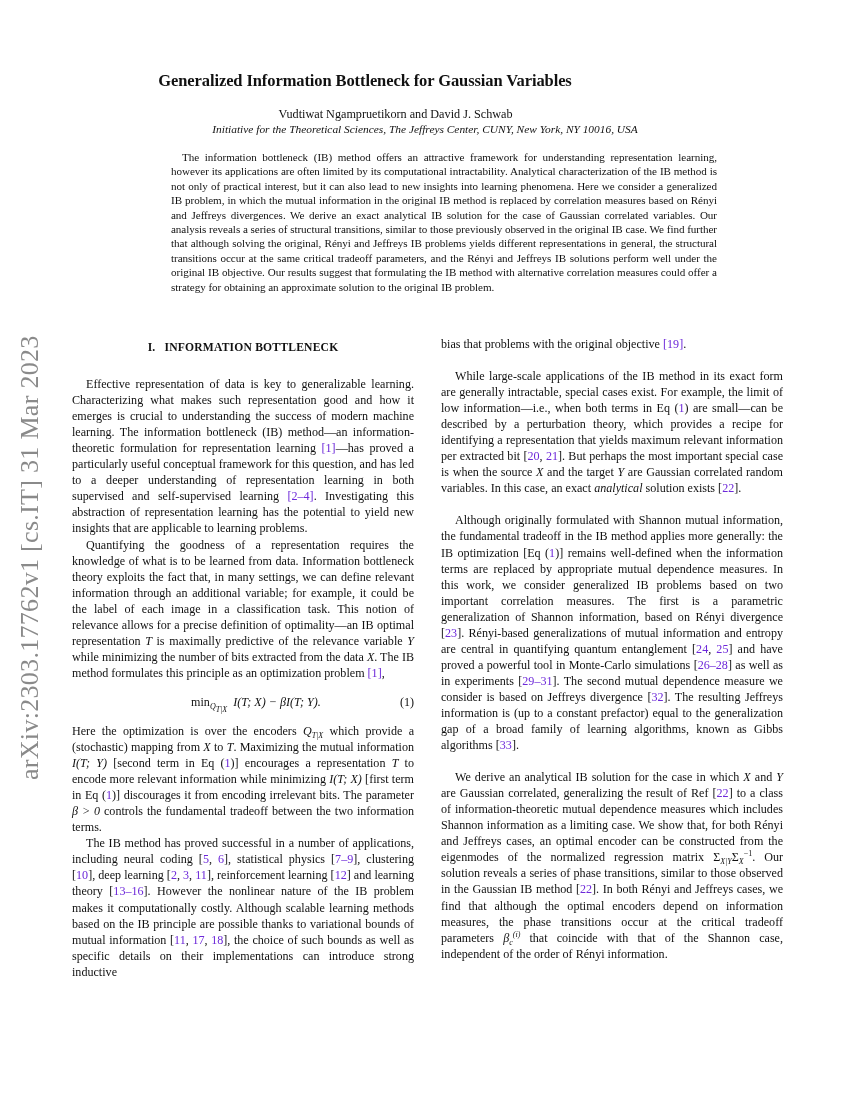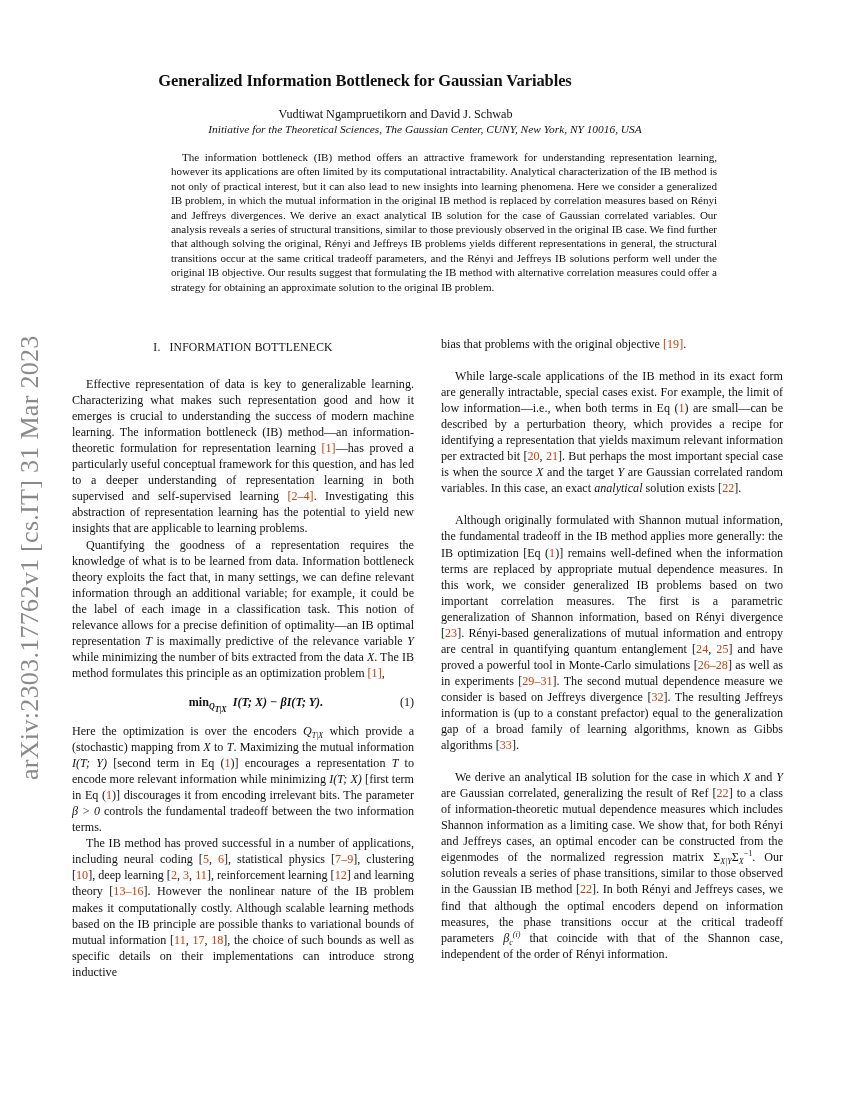--- a/index.html
+++ b/index.html
@@ -9,40 +9,40 @@
            font-size: 16.5px; font-weight: bold; letter-spacing: -0.1px; }
   .authors { position: absolute; top: 107px; left: 0; width: 791px; text-align: center; font-size: 12.2px; }
   .affil { position: absolute; top: 123px; left: 0; width: 850px; text-align: center; font-size: 11.4px; font-style: italic; }
   .abstract { position: absolute; top: 150px; left: 159px; width: 546px; font-size: 11.1px;
               line-height: 14.4px; text-align: justify; text-indent: 11px; letter-spacing: -0.05px; margin-left: 12px; }
   .arxiv { position: absolute; left: 15px; top: 780px; transform-origin: 0 0; transform: rotate(-90deg);
            font-size: 26px; color: #8a8a8a; white-space: nowrap; letter-spacing: 0.3px; }
   .col { position: absolute; width: 342px; font-size: 12.1px; line-height: 16.05px; text-align: justify; }
   .col-left { left: 72px; top: 336px; }
   .col-right { left: 441px; top: 336px; }
-  .section-head { text-align: center; font-weight: normal; font-size: 11.6px; margin: 4px 0 20px 0; letter-spacing: 0.2px; }
+  .section-head { text-align: center; font-weight: bold; font-size: 11.6px; margin: 4px 0 20px 0; letter-spacing: 0.2px; }
   .section-head .num { margin-right: 9px; }
   p { margin: 0; text-indent: 14px; }
   p.noindent { text-indent: 0; }
   .gap { height: 16px; }
   .eq { display: flex; justify-content: space-between; align-items: baseline; margin: 13px 0 13px 0; }
-  .eq .formula { flex: 1; text-align: center; padding-left: 40px; font-style: italic; font-weight: bold; }
+  .eq .formula { flex: 1; text-align: center; padding-left: 40px; font-style: italic; }
   .eq .eqnum { font-style: normal; }
-  .cite { color: #c2410c; margin-top: 16px; }
+  .cite { color: #6d28d9; margin-top: 16px; }
   i, .m { font-style: italic; }
   sub, sup { font-size: 8px; line-height: 0; }
 </style>
 </head>
 <body>
 
 <div class="arxiv">arXiv:2303.17762v1  [cs.IT]  31 Mar 2023</div>
 
 <div class="title">Generalized Information Bottleneck for Gaussian Variables</div>
 <div class="authors">Vudtiwat Ngampruetikorn and David J. Schwab</div>
-<div class="affil">Initiative for the Theoretical Sciences, The Gaussian Center, CUNY, New York, NY 10016, USA</div>
+<div class="affil">Initiative for the Theoretical Sciences, The Jeffreys Center, CUNY, New York, NY 10016, USA</div>
 <div class="abstract">The information bottleneck (IB) method offers an attractive framework for understanding representation learning, however its applications are often limited by its computational intractability. Analytical characterization of the IB method is not only of practical interest, but it can also lead to new insights into learning phenomena. Here we consider a generalized IB problem, in which the mutual information in the original IB method is replaced by correlation measures based on Rényi and Jeffreys divergences. We derive an exact analytical IB solution for the case of Gaussian correlated variables. Our analysis reveals a series of structural transitions, similar to those previously observed in the original IB case. We find further that although solving the original, Rényi and Jeffreys IB problems yields different representations in general, the structural transitions occur at the same critical tradeoff parameters, and the Rényi and Jeffreys IB solutions perform well under the original IB objective. Our results suggest that formulating the IB method with alternative correlation measures could offer a strategy for obtaining an approximate solution to the original IB problem.</div>
 
 <div class="col col-left">
   <div class="section-head">
     <span class="num">I.</span><span>INFORMATION BOTTLENECK</span>
   </div>
 
   <p><span>Effective representation of data is key to generalizable learning. Characterizing what makes such representation good and how it emerges is crucial to understanding the success of modern machine learning. The information bottleneck (IB) method—an information-theoretic formulation for representation learning </span><span class="cite">[1]</span><span>—has proved a particularly useful conceptual framework for this question, and has led to a deeper understanding of representation learning in both supervised and self-supervised learning </span><span class="cite">[2–4]</span><span>. Investigating this abstraction of representation learning has the potential to yield new insights that are applicable to learning problems.</span></p>
 
   <p><span>Quantifying the goodness of a representation requires the knowledge of what is to be learned from data. Information bottleneck theory exploits the fact that, in many settings, we can define relevant information through an additional variable; for example, it could be the label of each image in a classification task. This notion of relevance allows for a precise definition of optimality—an IB optimal representation </span><i>T</i><span> is maximally predictive of the relevance variable </span><i>Y</i><span> while minimizing the number of bits extracted from the data </span><i>X</i><span>. The IB method formulates this principle as an optimization problem </span><span class="cite">[1]</span><span>,</span></p>

